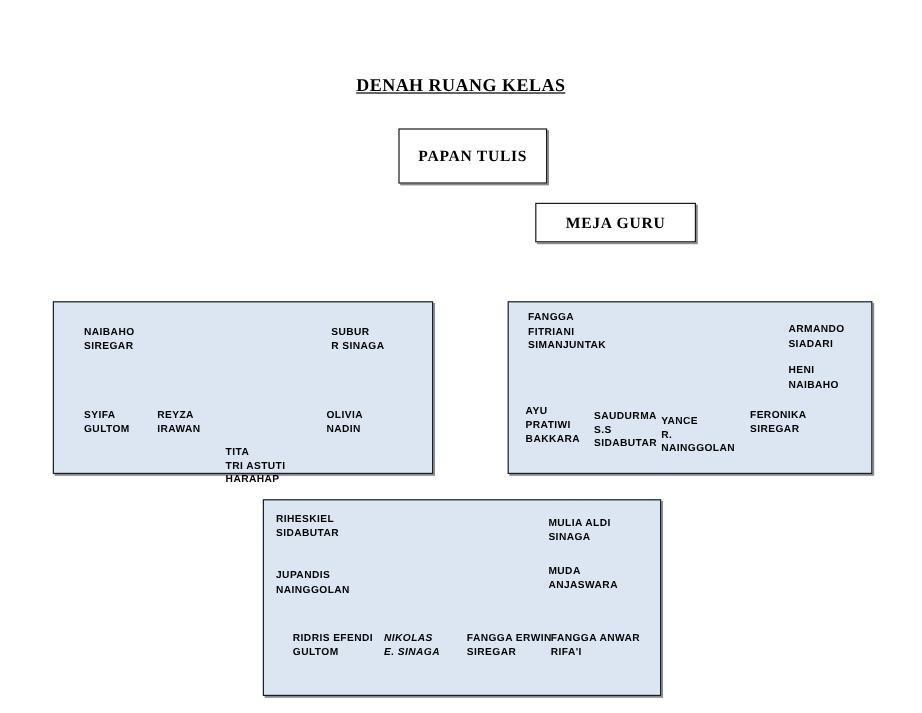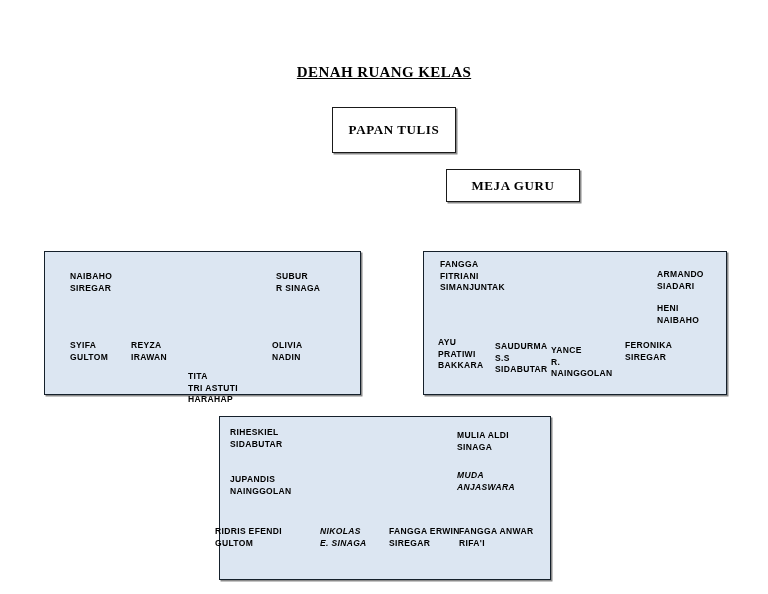--- a/index.html
+++ b/index.html
@@ -154,22 +154,22 @@
 R.
 NAINGGOLAN</div>
 <div class="student left" style="left: 625px; top: 340px;">FERONIKA
 SIREGAR</div>
 <div class="student left" style="left: 230px; top: 427px;">RIHESKIEL
 SIDABUTAR</div>
 <div class="student left" style="left: 457px; top: 430px;">MULIA ALDI
 SINAGA</div>
 <div class="student left" style="left: 230px; top: 474px;">JUPANDIS
 NAINGGOLAN</div>
-<div class="student left" style="left: 457px; top: 470px; font-style: italic;">MUDA
+<div class="student left" style="left: 457px; top: 470px;">MUDA
 ANJASWARA</div>
-<div class="student left" style="left: 215px; top: 526px;">RIDRIS EFENDI
+<div class="student left" style="left: 244px; top: 526px;">RIDRIS EFENDI
 GULTOM</div>
 <div class="student left" style="left: 320px; top: 526px; font-style: italic;">NIKOLAS
 E. SINAGA</div>
 <div class="student left" style="left: 389px; top: 526px;">FANGGA ERWIN
 SIREGAR</div>
 <div class="student left" style="left: 459px; top: 526px;">FANGGA ANWAR
 RIFA'I</div>
 
 </body></html>

